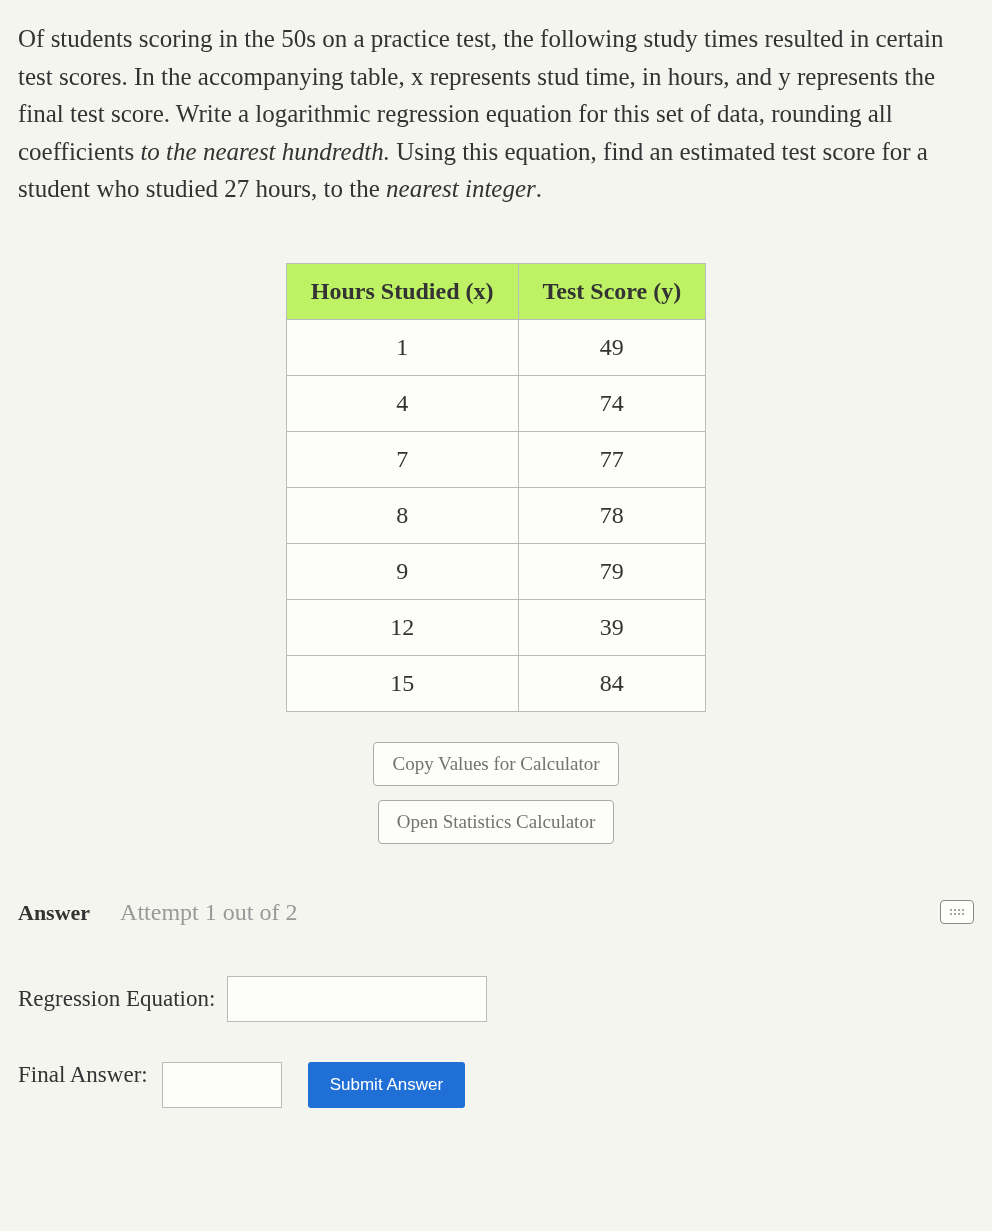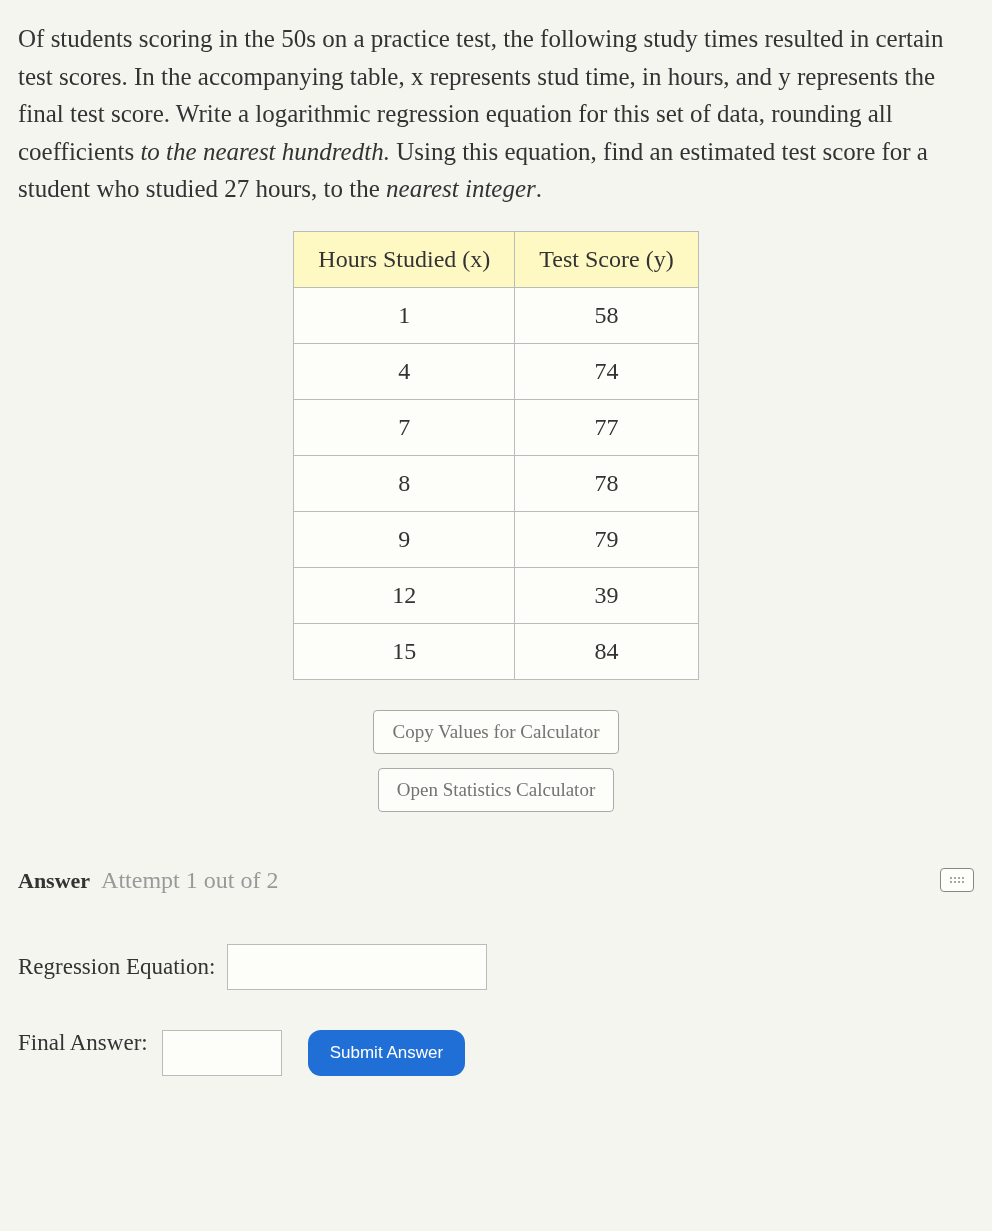--- a/index.html
+++ b/index.html
@@ -11,21 +11,21 @@
       font-family: Georgia, 'Times New Roman', serif;
       background: #f5f5f0;
       color: #2a2a2a;
       padding: 20px 18px;
       width: 992px;
       min-height: 1231px;
     }
     .problem-text {
       font-size: 25px;
       line-height: 1.5;
-      margin-bottom: 23px;
+      margin-bottom: 55px;
       color: #333;
     }
     .problem-text .italic {
       font-style: italic;
     }
     .table-wrapper {
       display: flex;
       justify-content: center;
       margin-bottom: 30px;
     }
@@ -35,22 +35,22 @@
     }
     th, td {
       border: 1px solid #bbb;
       padding: 14px 24px;
       text-align: center;
       font-size: 24px;
       font-weight: normal;
       color: #333;
     }
     th {
-      background: #fef9c3;
-      font-weight: normal;
+      background: #bef264;
+      font-weight: bold;
     }
     td {
       min-width: 180px;
     }
     .buttons-wrapper {
       display: flex;
       flex-direction: column;
       align-items: center;
       gap: 14px;
       margin-bottom: 55px;
@@ -67,21 +67,21 @@
     }
     .answer-header {
       display: flex;
       align-items: center;
       justify-content: space-between;
       margin-bottom: 50px;
     }
     .answer-header-left {
       display: flex;
       align-items: baseline;
-      gap: 11px;
+      gap: 30px;
     }
     .answer-label {
       font-size: 22px;
       font-weight: bold;
       color: #333;
     }
     .attempt-text {
       font-size: 24px;
       color: #999;
     }
@@ -133,21 +133,21 @@
     .final-input {
       width: 120px;
     }
     .submit-btn {
       background: #1f6fd6;
       color: #fff;
       border: none;
       padding: 12px 22px;
       font-size: 17px;
       font-family: Arial, sans-serif;
-      border-radius: 13px;
+      border-radius: 3px;
       cursor: pointer;
       margin-left: 26px;
     }
     .final-row {
       display: flex;
     }
   </style>
 </head>
 <body>
 
@@ -159,21 +159,21 @@
   <table>
     <thead>
       <tr>
         <th>Hours Studied (x)</th>
         <th>Test Score (y)</th>
       </tr>
     </thead>
     <tbody>
       <tr>
         <td>1</td>
-        <td>58</td>
+        <td>49</td>
       </tr>
       <tr>
         <td>4</td>
         <td>74</td>
       </tr>
       <tr>
         <td>7</td>
         <td>77</td>
       </tr>
       <tr>

